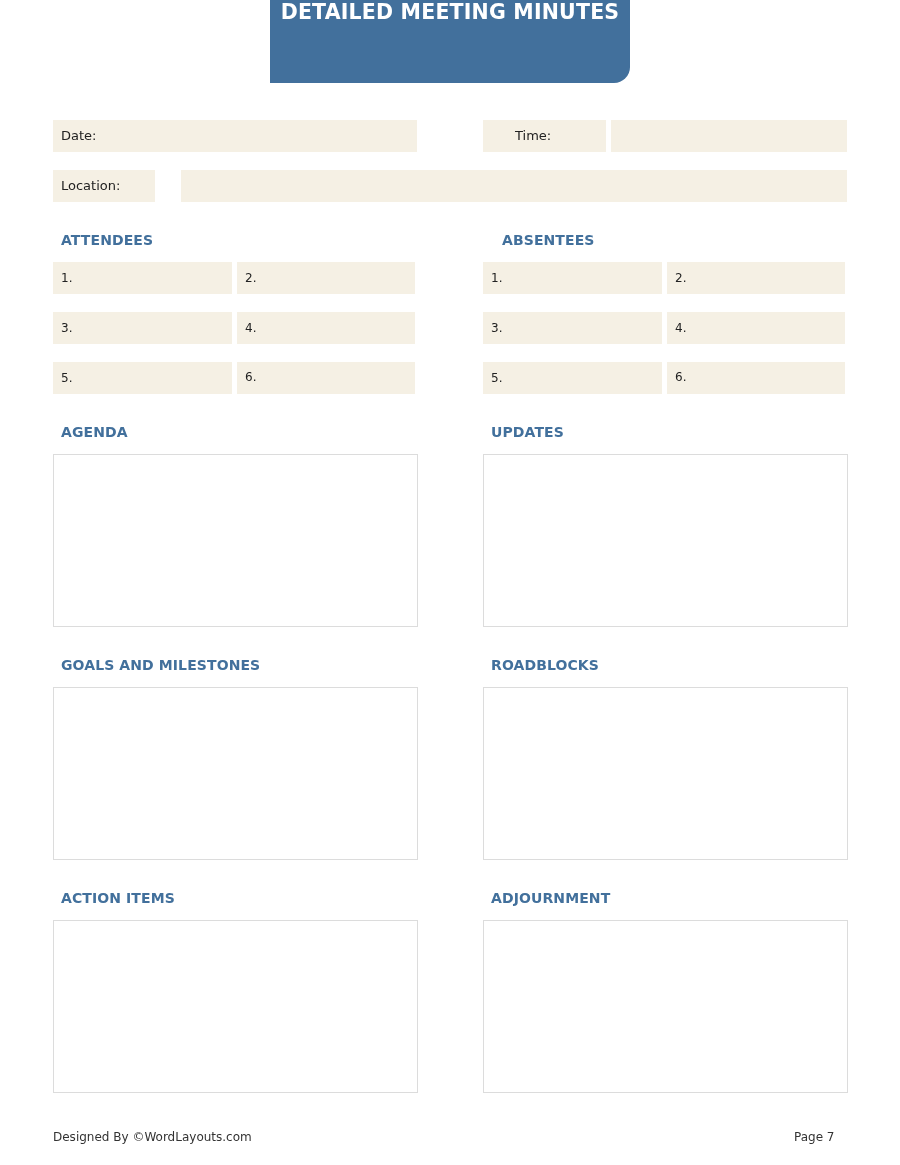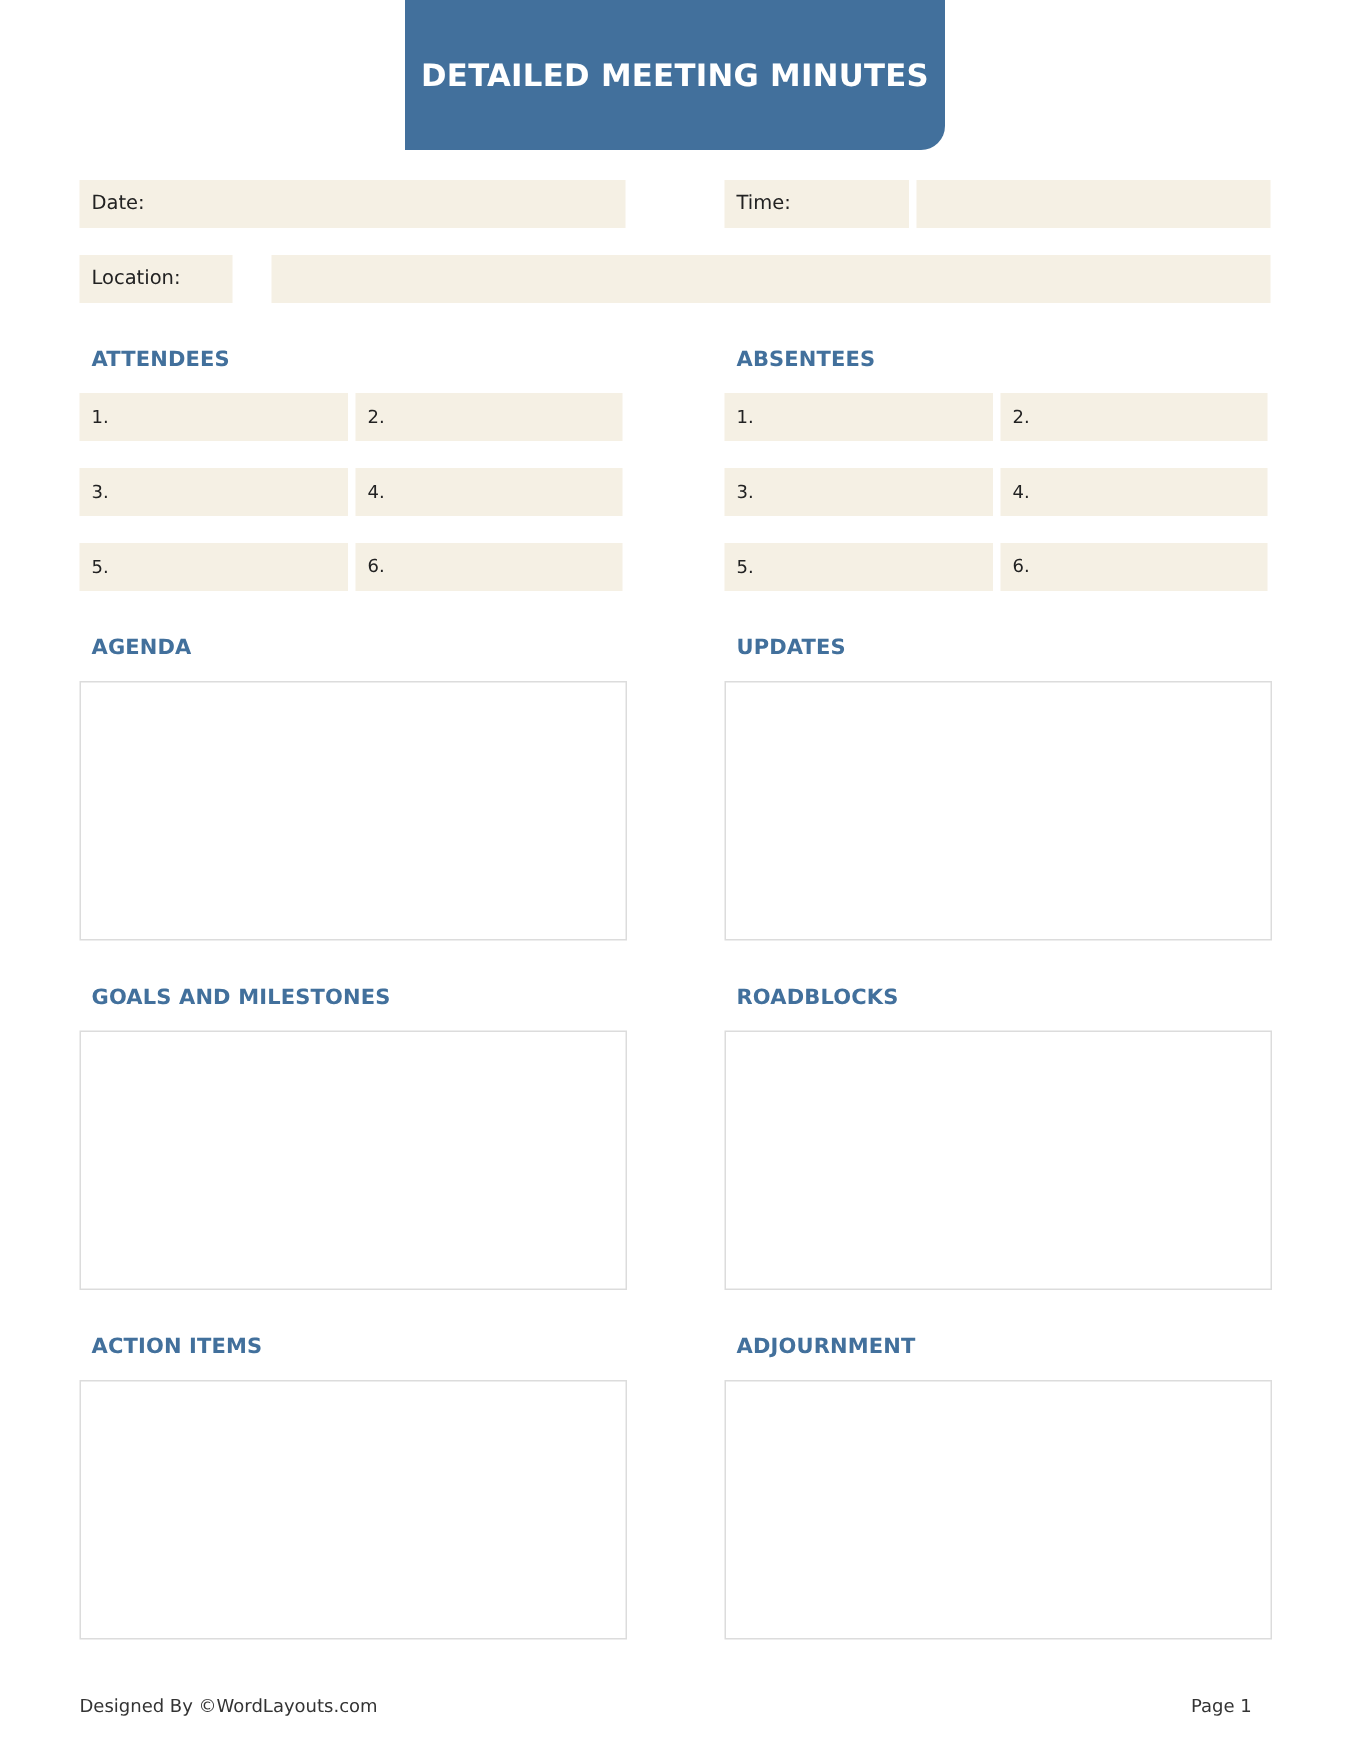--- a/index.html
+++ b/index.html
@@ -1,22 +1,22 @@
 <!DOCTYPE html>
 <html><head>
   <meta charset="utf-8">
   <style>
     * { box-sizing: border-box; margin: 0; padding: 0; }
     html, body { width: 900px; height: 1165px; background: #ffffff; overflow: hidden; }
     body { position: relative; font-family: "Liberation Sans", "DejaVu Sans", sans-serif; color: #222; }
 
     .banner {
-      position: absolute; left: 270px; top: 0; width: 360px; height: 100px;
+      position: absolute; left: 270px; top: 0; width: 360px; height: 83px;
       background: #42709c; border-bottom-right-radius: 16px;
-      display: flex; align-items: center; justify-content: center;
+      display: flex; align-items: flex-start; justify-content: center;
     }
     .banner-title {
       color: #ffffff; font-family: "DejaVu Sans", sans-serif; font-size: 20.5px; font-weight: bold; letter-spacing: 0.2px;
     }
 
     .field { position: absolute; background: #f5f0e4; height: 32px; }
     .field-label { font-family: "DejaVu Sans", sans-serif; font-size: 13px; color: #222; line-height: 32px; padding-left: 8px; }
 
     .section-title {
       position: absolute; font-family: "DejaVu Sans", sans-serif; font-size: 14px; font-weight: bold; color: #42709c; letter-spacing: 0.1px;
@@ -39,21 +39,21 @@
   <span class="banner-title">DETAILED MEETING MINUTES</span>
 </div>
 
 <div class="field" style="left:53px; top:120px; width:133px;">
   <span class="field-label">Date:</span>
 </div>
 <div class="field" style="left:181px; top:120px; width:236px;">
   <span class="field-label"></span>
 </div>
 
-<div class="field" style="left:483px; top:120px; width:123px;">
+<div class="field" style="left:483px; top:120px; width:123px;padding-left:24px;">
   <span class="field-label">Time:</span>
 </div>
 <div class="field" style="left:611px; top:120px; width:236px;">
   <span class="field-label"></span>
 </div>
 
 <div class="field" style="left:53px; top:170px; width:102px;">
   <span class="field-label">Location:</span>
 </div>
 <div class="field" style="left:181px; top:170px; width:666px;">
@@ -61,21 +61,21 @@
 </div>
 
 <div class="section-title" style="left:61px; top:232px;">ATTENDEES</div>
 <div class="cell" style="left:53px; top:262px; width:179px;"><span class="cell-num">1.</span></div>
 <div class="cell" style="left:237px; top:262px; width:178px;"><span class="cell-num">2.</span></div>
 <div class="cell" style="left:53px; top:312px; width:179px;"><span class="cell-num">3.</span></div>
 <div class="cell" style="left:237px; top:312px; width:178px;"><span class="cell-num">4.</span></div>
 <div class="cell" style="left:53px; top:362px; width:179px;"><span class="cell-num">5.</span></div>
 <div class="cell" style="left:237px; top:362px; width:178px;"><span class="cell-num" style="line-height:30px;">6.</span></div>
 
-<div class="section-title" style="left:491px; top:232px;">ABSENTEES</div>
+<div class="section-title" style="left:502px; top:232px;">ABSENTEES</div>
 <div class="cell" style="left:483px; top:262px; width:179px;"><span class="cell-num">1.</span></div>
 <div class="cell" style="left:667px; top:262px; width:178px;"><span class="cell-num">2.</span></div>
 <div class="cell" style="left:483px; top:312px; width:179px;"><span class="cell-num">3.</span></div>
 <div class="cell" style="left:667px; top:312px; width:178px;"><span class="cell-num">4.</span></div>
 <div class="cell" style="left:483px; top:362px; width:179px;"><span class="cell-num">5.</span></div>
 <div class="cell" style="left:667px; top:362px; width:178px;"><span class="cell-num" style="line-height:30px;">6.</span></div>
 
 <div class="section-title" style="left:61px; top:424px;">AGENDA</div>
 <div class="textbox" style="left:53px; top:454px;"></div>
 
@@ -88,13 +88,13 @@
 <div class="section-title" style="left:491px; top:657px;text-align:center;">ROADBLOCKS</div>
 <div class="textbox" style="left:483px; top:687px;"></div>
 
 <div class="section-title" style="left:61px; top:890px;">ACTION ITEMS</div>
 <div class="textbox" style="left:53px; top:920px;"></div>
 
 <div class="section-title" style="left:491px; top:890px;">ADJOURNMENT</div>
 <div class="textbox" style="left:483px; top:920px;"></div>
 
 <div class="footer-left">Designed By ©WordLayouts.com</div>
-<div class="footer-right">Page 1</div>
+<div class="footer-right">Page 7</div>
 
 </body></html>

